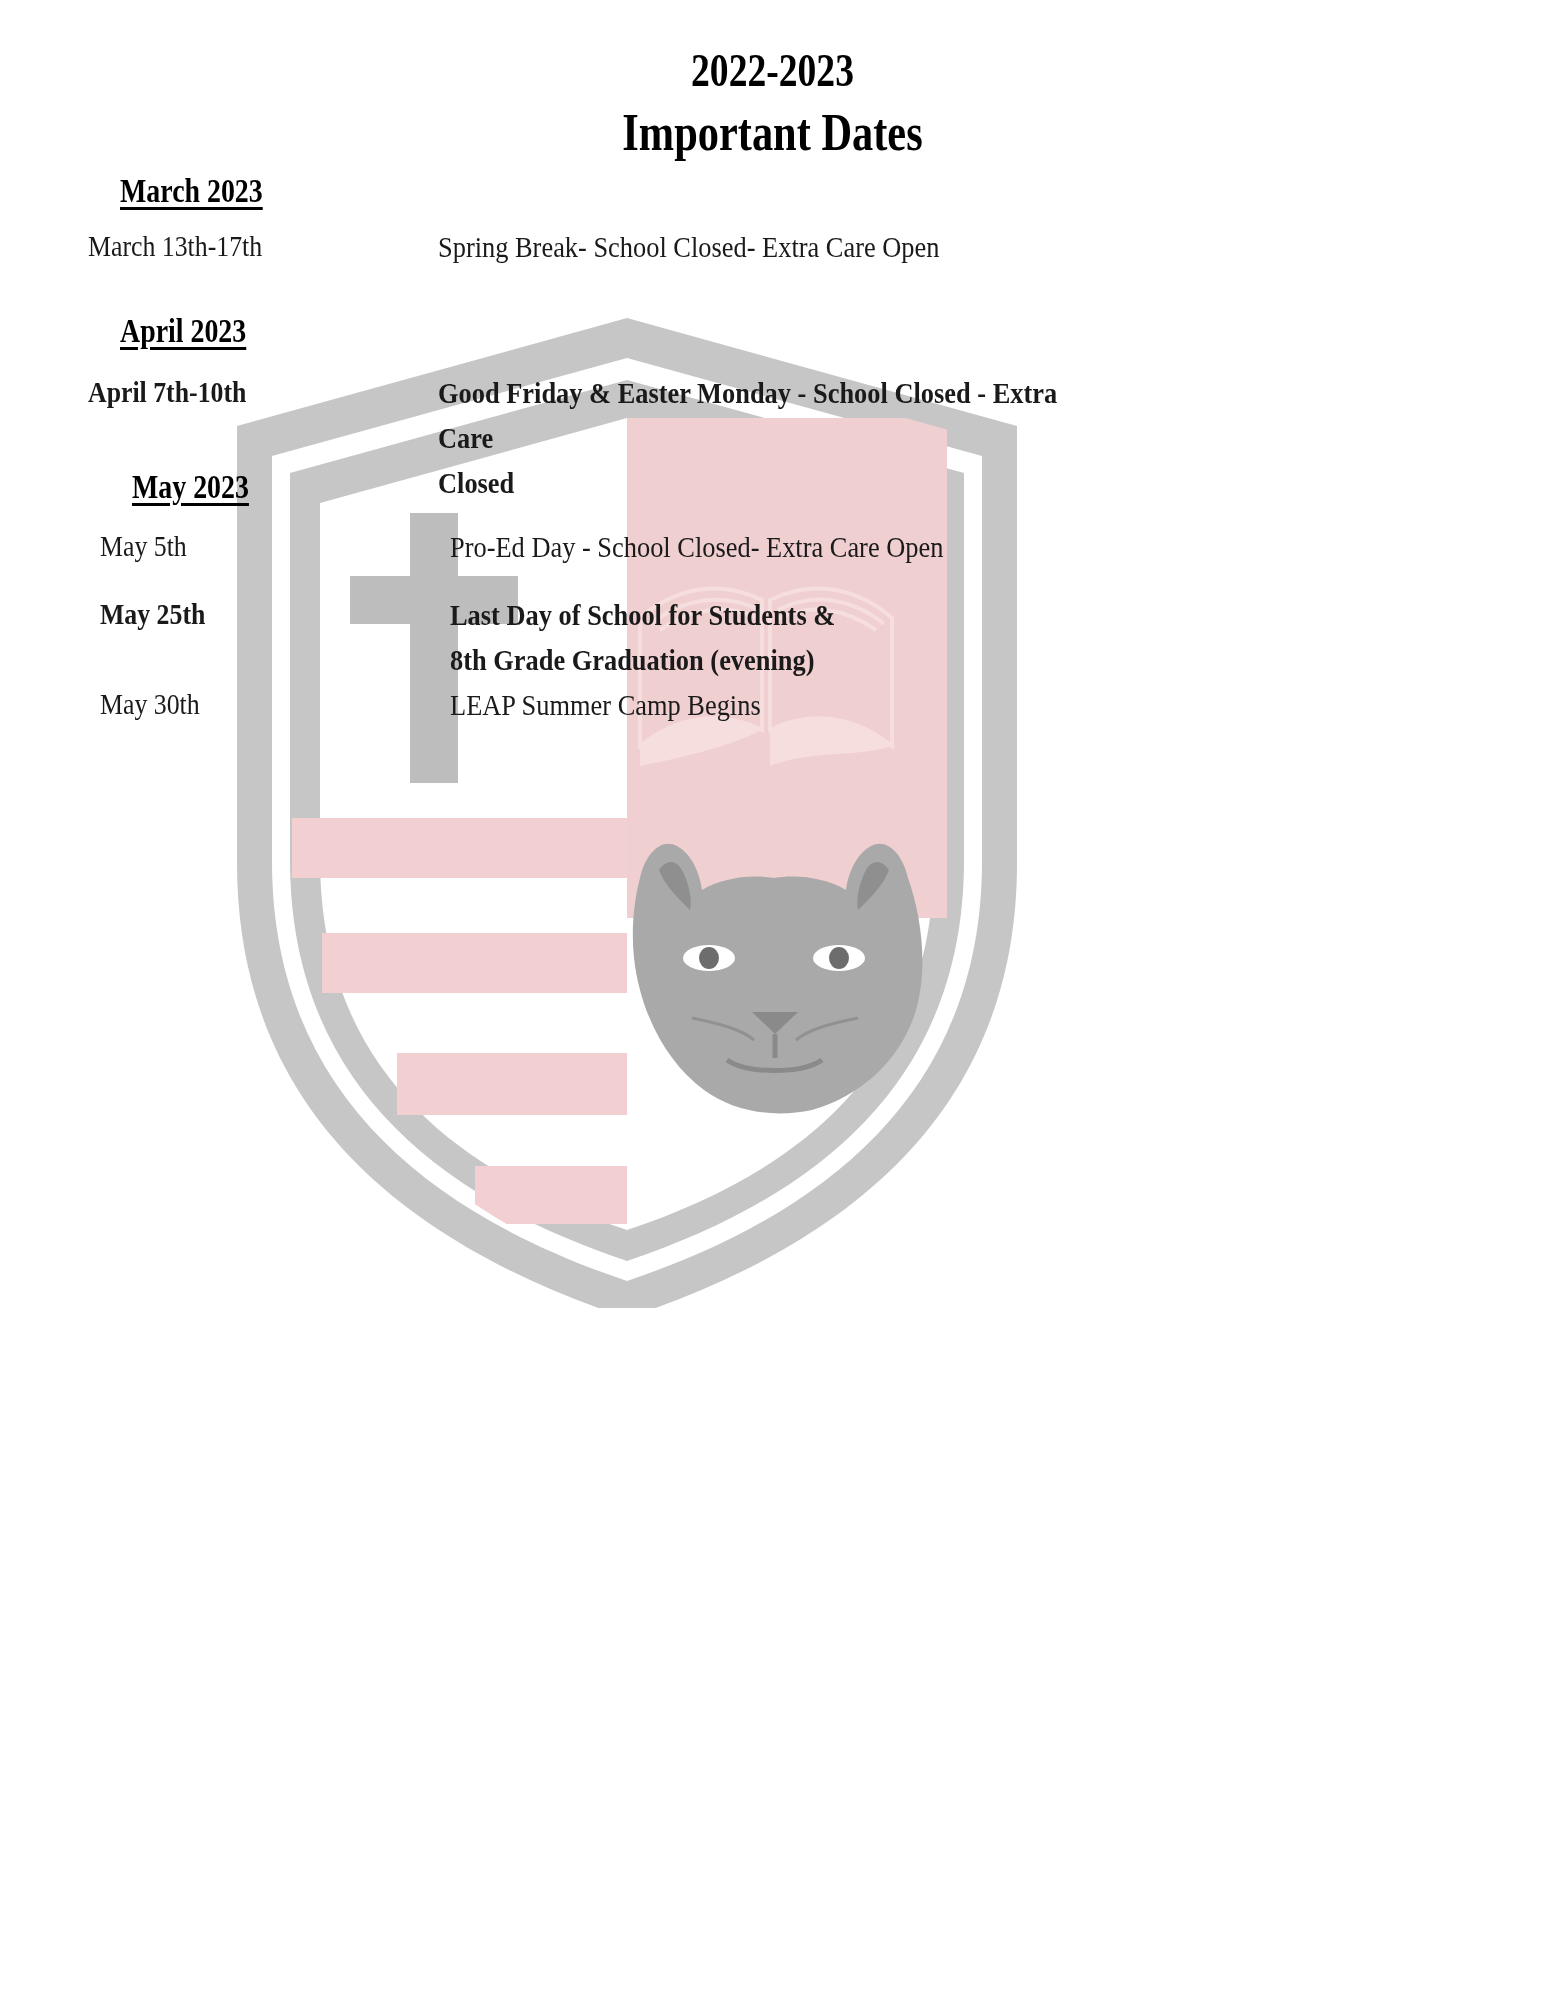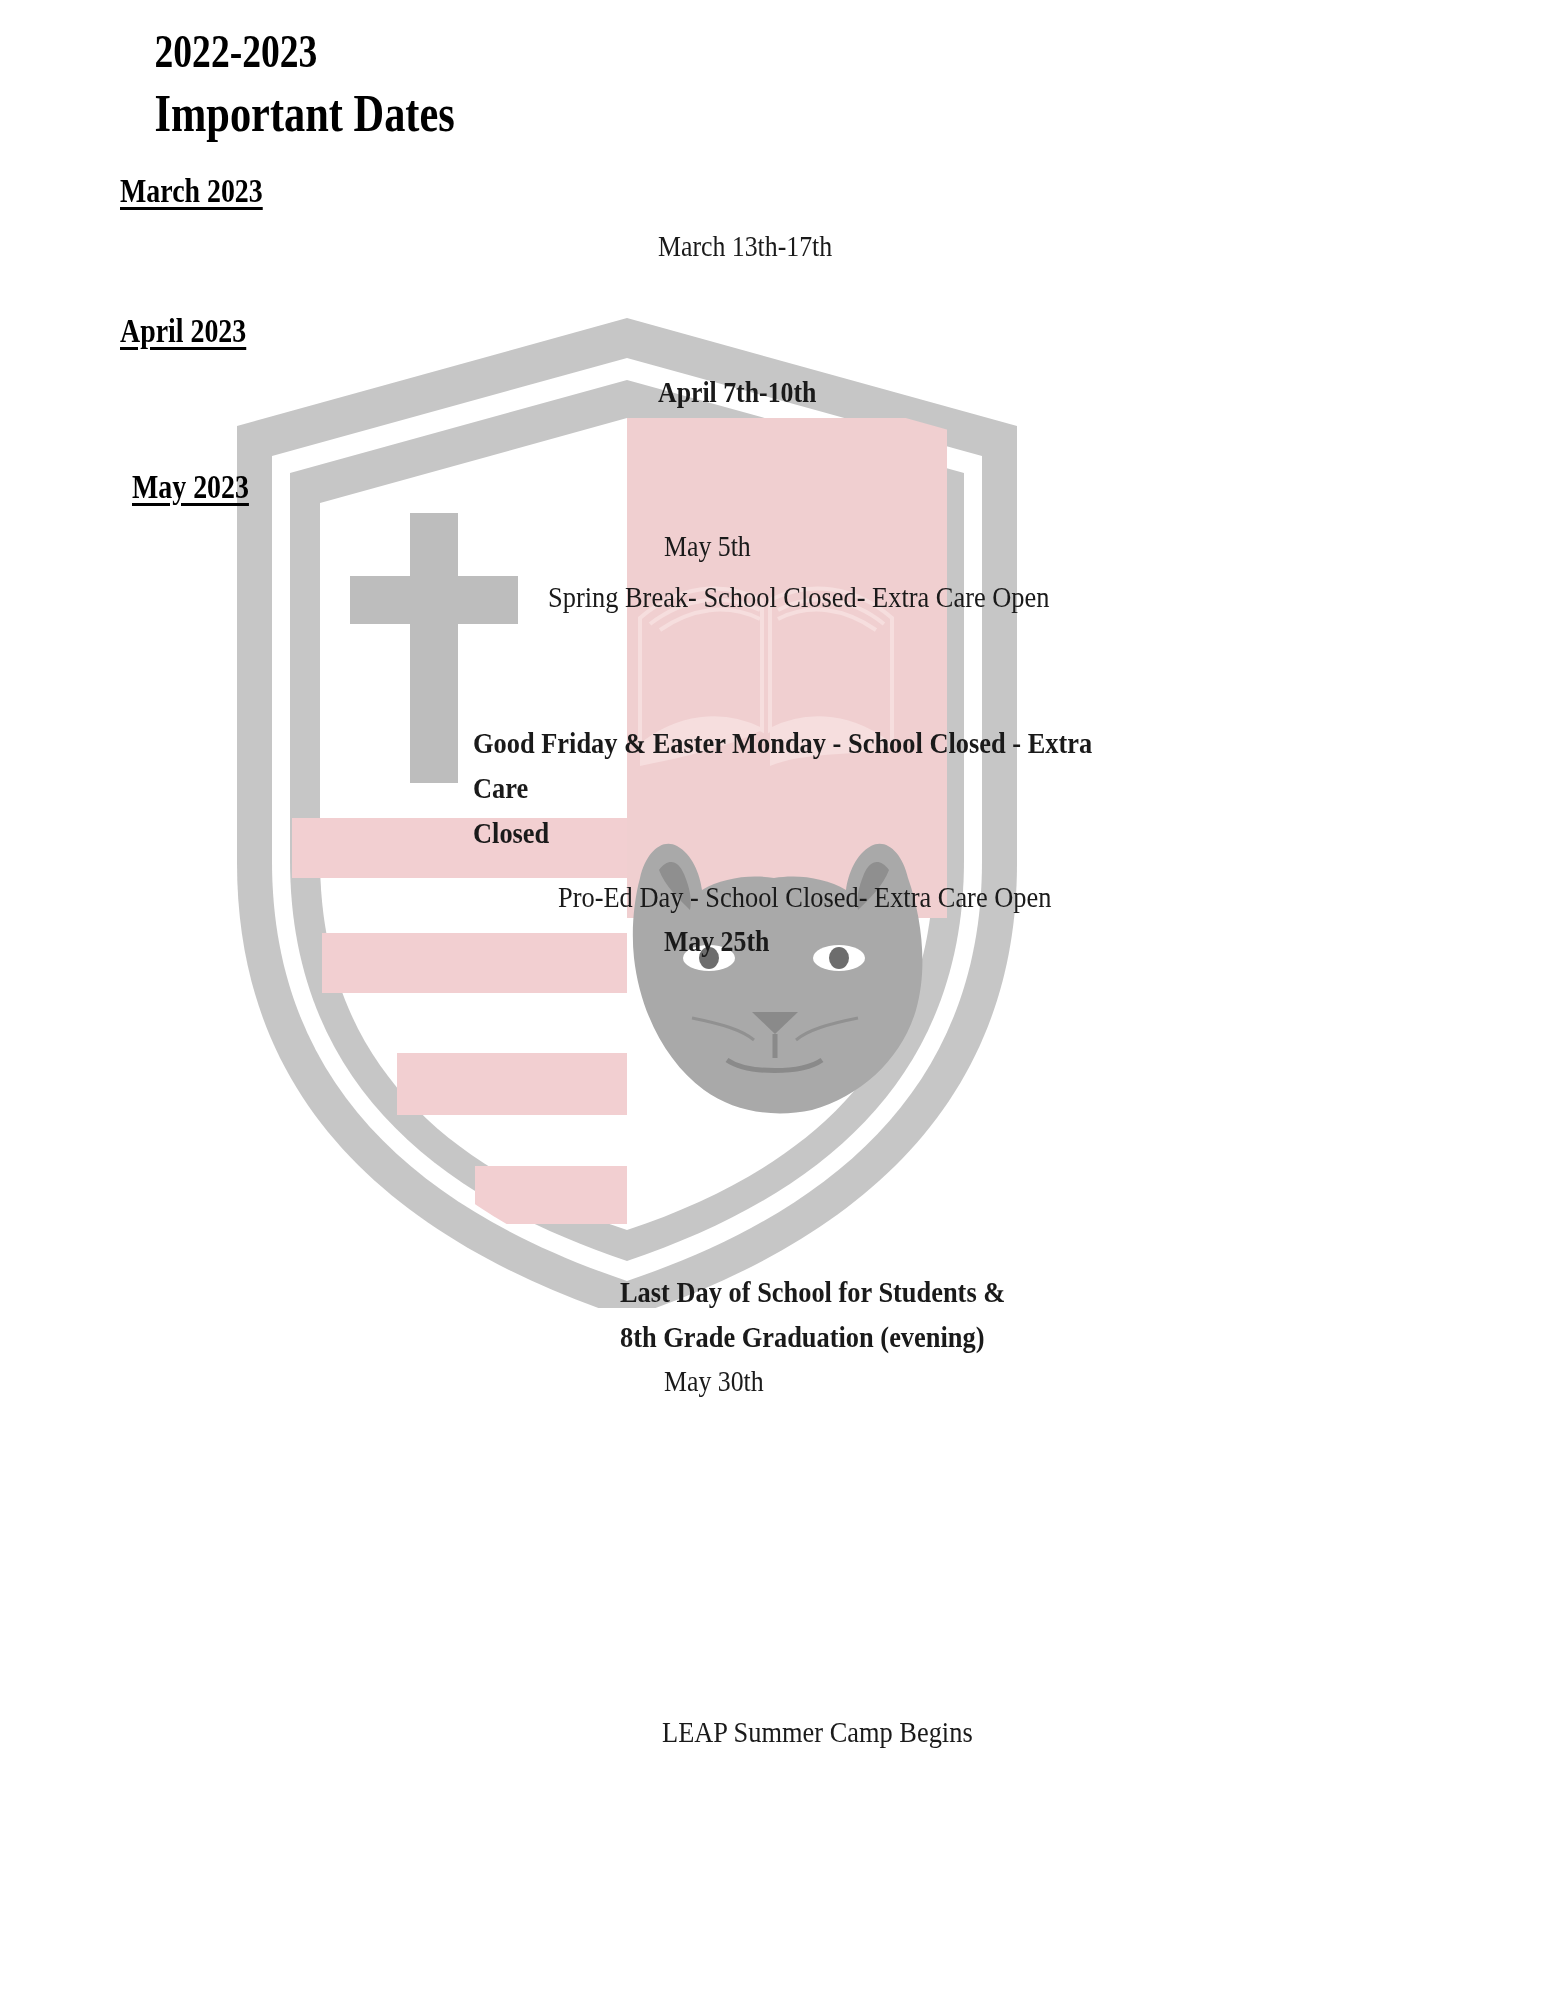--- a/index.html
+++ b/index.html
@@ -30,21 +30,22 @@
   }
   .watermark svg { display: block; width: 100%; height: 100%; }
 
   
   .content {
     position: relative;
     z-index: 2;
   }
 
   .title-block {
-    padding-top: 25px;
+    text-align: center;
+    padding-top: 44px;
   }
   .title-line1, .title-line2 {
     font-family: "Liberation Serif", "DejaVu Serif", serif;
     font-weight: bold;
     color: #000000;
     letter-spacing: 0px;
     line-height: 1.12;
     transform: scaleX(0.80);
     transform-origin: center;
   }
@@ -64,24 +65,23 @@
     transform: scaleX(0.82);
     transform-origin: left center;
     margin-left: 120px;
     white-space: nowrap;
   }
 
   .rows { margin-top: 4px; }
 
   .row {
     display: flex;
-    align-items: center;
-    margin-left: 120px;
+    align-items: flex-start;
+    margin-left: 88px;
     min-height: 48px;
-    flex-direction: column;
   }
   .row-date {
     width: 350px;
     flex: 0 0 350px;
     font-size: 30px;
     line-height: 1.45;
     color: #1a1a1a;
     transform: scaleX(0.86);
     transform-origin: left center;
     white-space: nowrap;

